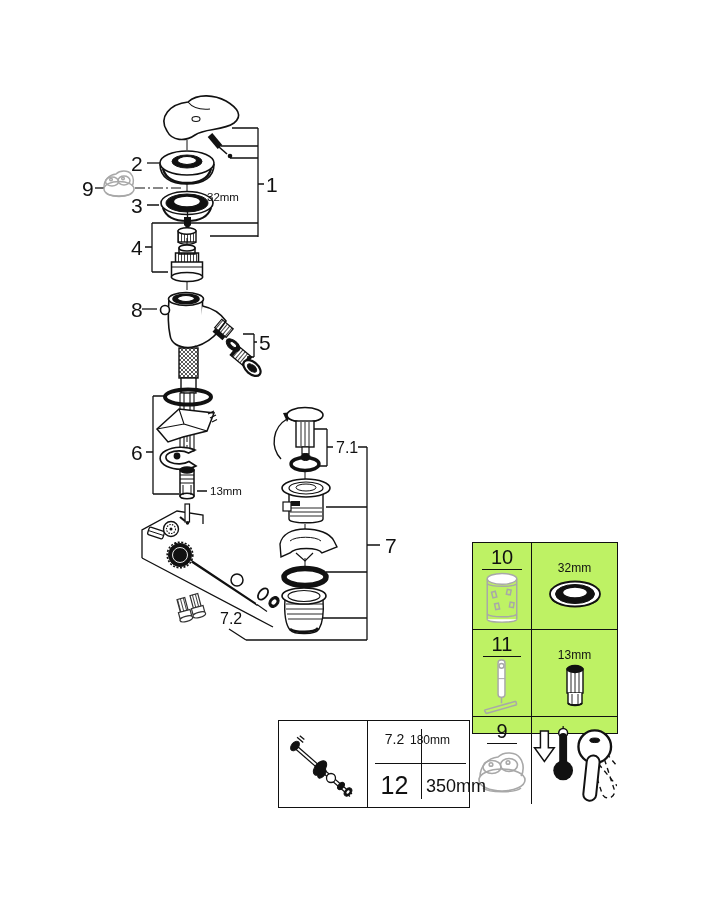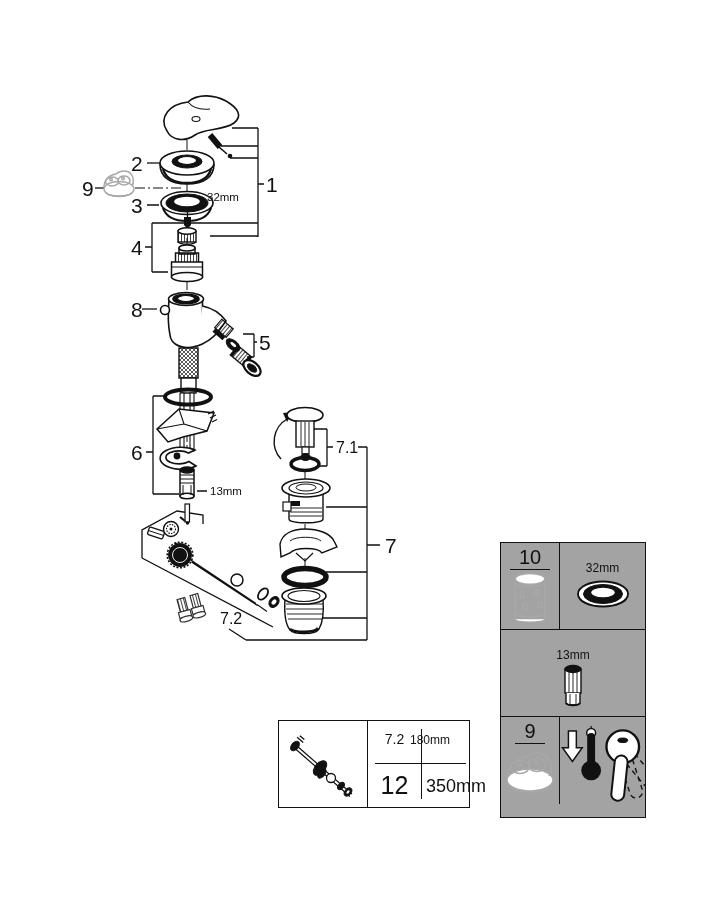--- a/index.html
+++ b/index.html
@@ -3,21 +3,21 @@
 <meta charset="utf-8">
 <style>
   html,body{margin:0;padding:0;background:#fff;}
   body{width:710px;height:923px;position:relative;font-family:"Liberation Sans",sans-serif;color:#111;}
   .stage{position:absolute;left:0;top:0;width:710px;height:923px;}
   svg text{font-family:"Liberation Sans",sans-serif;fill:#111;}
   .callout{font-size:21px;}
   .callout-sm{font-size:16px;}
   .dim{font-size:11.5px;}
   
-  .tools-table{position:absolute;left:500px;top:542px;width:146px;height:276px;border:1.6px solid #111;box-sizing:border-box;background:#a3a3a3;}
+  .tools-table{position:absolute;left:472px;top:542px;width:146px;height:192px;border:1.6px solid #111;box-sizing:border-box;background:#bef264;}
   .tools-row{display:flex;height:87px;border-bottom:1.4px solid #111;box-sizing:border-box;}
   .tools-row:last-child{border-bottom:none;}
   .cell-num{width:59px;border-right:1.4px solid #111;box-sizing:border-box;display:flex;flex-direction:column;align-items:center;padding-top:3px;}
   .cell-detail{flex:1;display:flex;flex-direction:column;align-items:center;justify-content:flex-start;padding-top:4px;}
   .pnum{font-size:20px;line-height:22px;border-bottom:1.8px solid #111;padding:0 9px 1px 9px;}
   .dlabel{font-size:12px;margin-top:14px;height:14px;}
   .rods-table{position:absolute;left:278px;top:720px;width:192px;height:88px;border:1.6px solid #111;box-sizing:border-box;display:flex;background:#fff;}
   .rod-img-cell{width:89px;border-right:1.4px solid #111;box-sizing:border-box;display:flex;align-items:center;justify-content:center;}
   .rod-data-cell{flex:1;position:relative;}
   .rd-vline{position:absolute;left:53px;top:8px;bottom:8px;width:1.4px;background:#111;}
@@ -297,20 +297,32 @@
           <path d="M9,24 C13,32 51,32 55,24" stroke-width="1.8" fill="#fff"></path>
           <ellipse cx="32" cy="19" rx="25" ry="12.5" stroke-width="1.8" fill="#fff"></ellipse>
           <ellipse cx="32" cy="19" rx="19.5" ry="9.5" fill="#111"></ellipse>
           <ellipse cx="32" cy="17.5" rx="12.5" ry="5.5" fill="#fff" stroke-width="1.3"></ellipse>
         </g>
       </svg>
     </div>
   </div>
 
   <div class="tools-row">
+    <div class="cell-num">
+      <span class="pnum">11</span>
+      <svg width="52" height="60" viewBox="0 0 52 60">
+        <g stroke="#a8a8a8" stroke-width="1.5" fill="#fff">
+          <rect x="22" y="3" width="7" height="38" rx="3"></rect>
+          <circle cx="25.5" cy="9" r="2.5" fill="none"></circle>
+          <path d="M22,22 h7" stroke-width="1"></path>
+          <path d="M25.5,41 V47" fill="none"></path>
+          <path d="M8,54 L40,45 M10,57.5 L41,48.5 M8,54 L10,57.5 M40,45 L41,48.5" fill="none"></path>
+        </g>
+      </svg>
+    </div>
     <div class="cell-detail">
       <span class="dlabel">13mm</span>
       <svg width="40" height="48" viewBox="0 0 40 48">
         <g stroke="#111" stroke-width="1.4" fill="#fff">
           <rect x="12" y="7" width="16" height="24"></rect>
           <path d="M16,8 v23 M20,8 v23 M24,8 v23" stroke-width="0.9" fill="none"></path>
           <ellipse cx="20" cy="7" rx="8" ry="3.5" fill="#111"></ellipse>
           <path d="M13,31 L13,41 C13,43.5 27,43.5 27,41 L27,31"></path>
           <path d="M17,32 v10 M23,32 v10" stroke-width="0.9" fill="none"></path>
           <path d="M13,41 C15,44 25,44 27,41" stroke-width="1.8" fill="none"></path>

